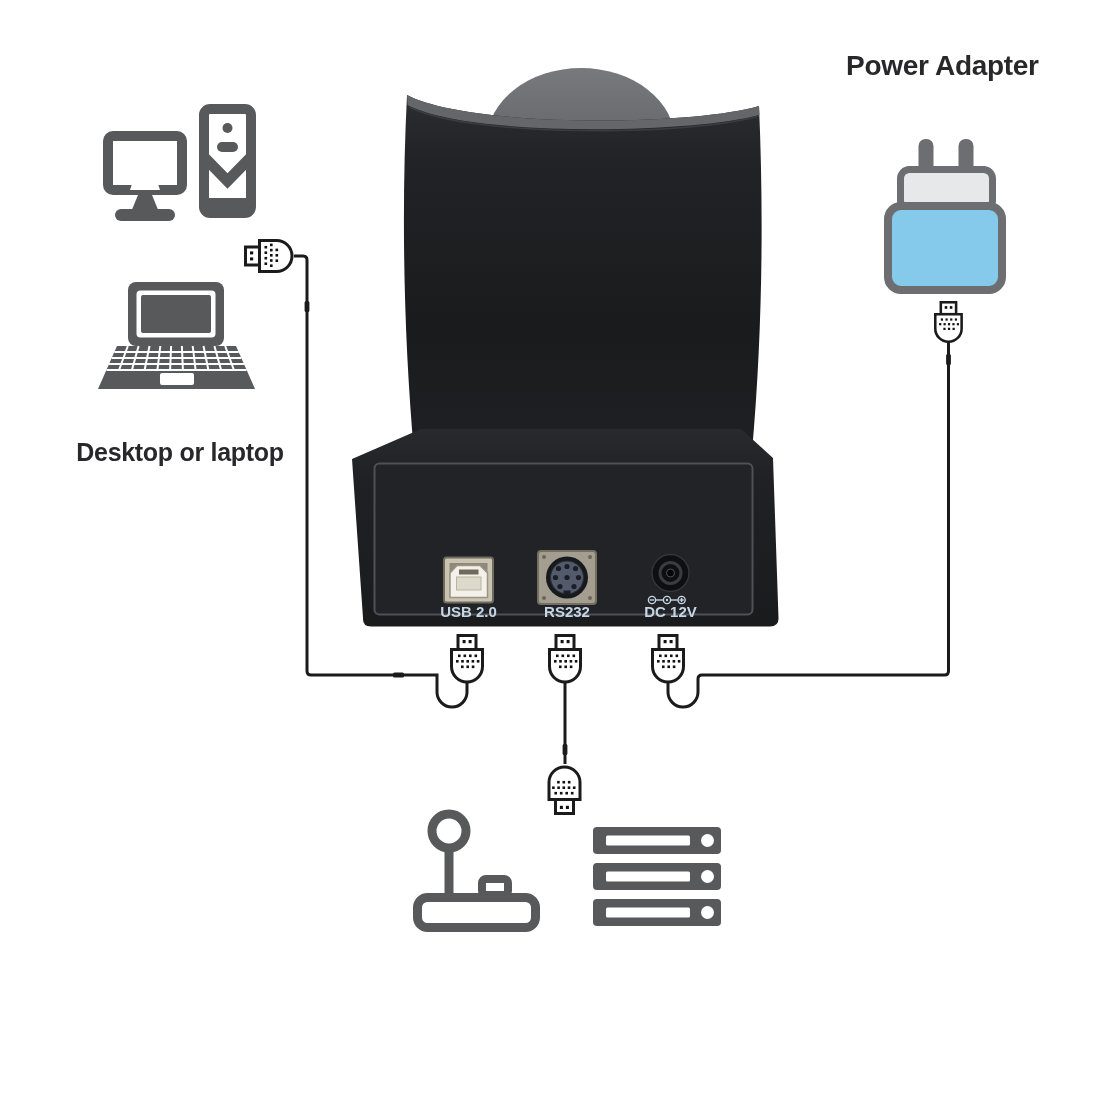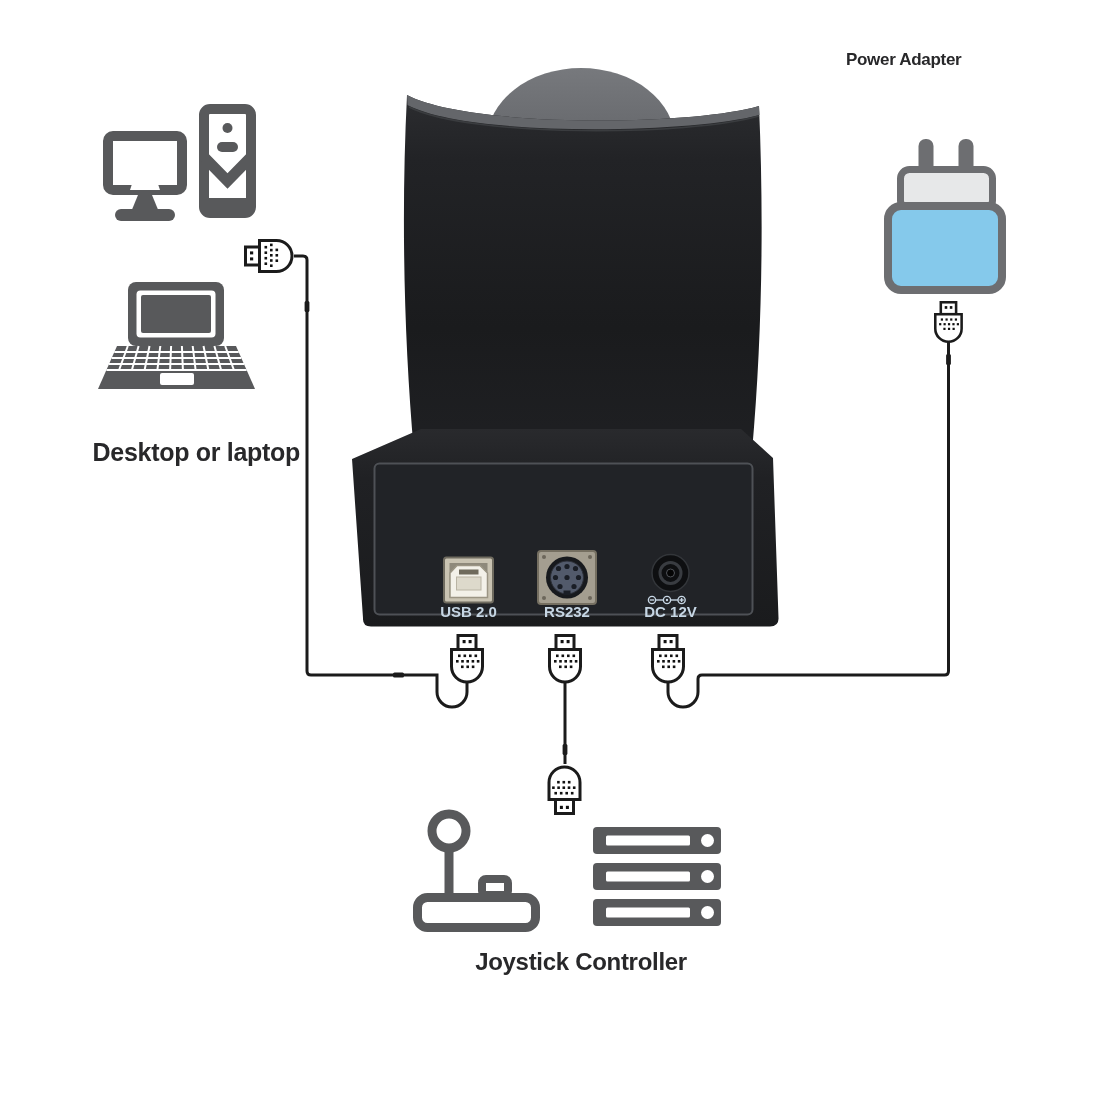--- a/index.html
+++ b/index.html
@@ -5,22 +5,22 @@
   html,body{margin:0;padding:0;}
   body{
     width:1100px;height:1100px;position:relative;background:#ffffff;
     font-family:"Liberation Sans","DejaVu Sans",sans-serif;overflow:hidden;
   }
   .stage-svg{position:absolute;left:0;top:0;width:1100px;height:1100px;}
   .caption{
     position:absolute;color:#28282a;font-weight:bold;letter-spacing:-0.3px;
     white-space:nowrap;
   }
-  #power-adapter-label{left:846px;top:50px;font-size:17px;}
-  #desktop-label{left:60px;top:438px;width:240px;text-align:right;font-size:25px;}
+  #power-adapter-label{left:846px;top:50px;font-size:28px;}
+  #desktop-label{left:60px;top:438px;width:240px;text-align:center;font-size:25px;}
   #controller-label{left:400px;top:946px;width:362px;text-align:center;font-size:24px;line-height:32px;}
   .port-label{
     font-family:"Liberation Sans","DejaVu Sans",sans-serif;
     font-weight:bold;font-size:15px;fill:#c6d6e4;
   }
 </style>
 </head>
 <body>
 
 <svg class="stage-svg" viewBox="0 0 1100 1100">
@@ -211,14 +211,13 @@
       <circle cx="707.5" cy="912.5" r="6.5" fill="#ffffff"></circle>
     </g>
   </g>
 </svg>
 
 <div class="caption" id="power-adapter-label">Power Adapter</div>
 
 <div class="caption" id="desktop-label">Desktop or laptop</div>
 
 <div class="caption" id="controller-label">
-  <div>Joystick Controller</div>
 </div>
 
 </body></html>

